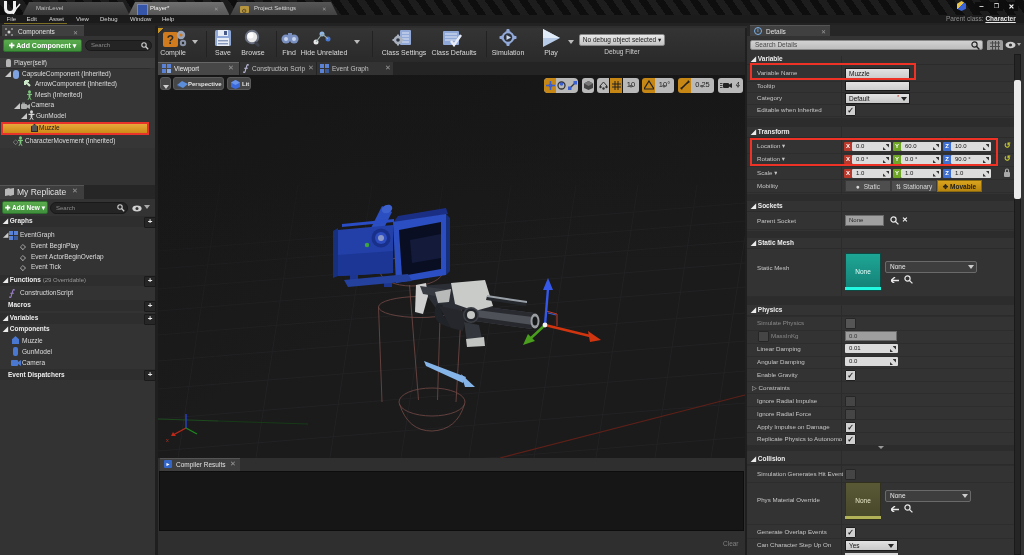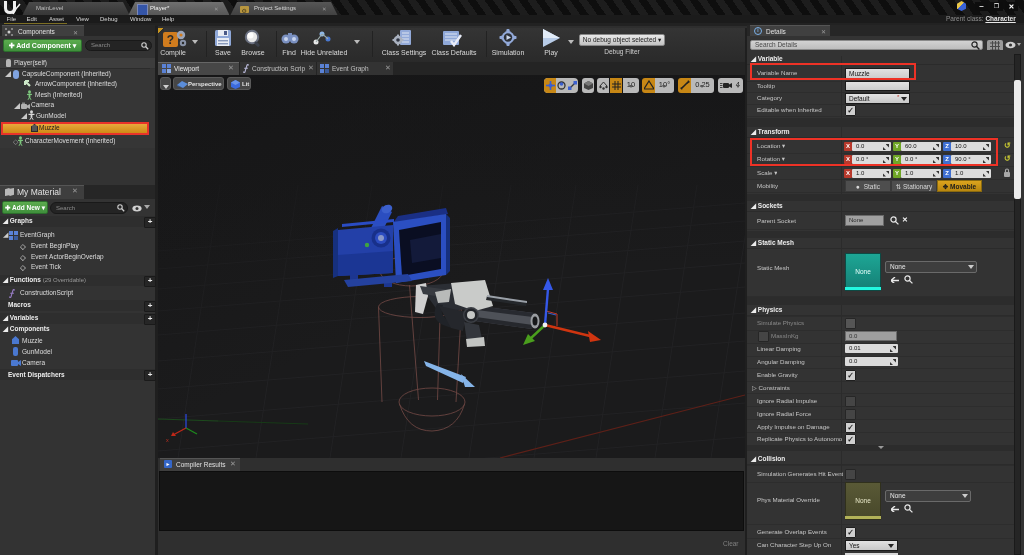--- a/index.html
+++ b/index.html
@@ -136,21 +136,21 @@
     <rect x="2.6" y="3.4" width="1.8" height="4" fill="#7ec87e"></rect>
     <line x1="1" y1="4.4" x2="6" y2="4.4" stroke="#7ec87e" stroke-width="1.1"></line>
     <line x1="3.5" y1="7.2" x2="2" y2="9.8" stroke="#7ec87e" stroke-width="1"></line>
     <line x1="3.5" y1="7.2" x2="5" y2="9.8" stroke="#7ec87e" stroke-width="1"></line>
   </svg>
 <div class="a" style="left:25px;top:137px;color:#dedede;">CharacterMovement (Inherited)</div>
 
 <div class="a" style="left:0;top:185px;width:155px;height:14px;background:#262626;"></div>
 <div class="a" style="left:0;top:185px;width:84px;height:14px;background:#3e3e3e;border-top:1px solid #555;box-sizing:border-box;"></div>
 <div class="a" style="left:5px;top:188px;width:9px;height:8px;background:#b8b8b8;clip-path:polygon(0 15%,45% 0,55% 10%,100% 0,100% 85%,55% 100%,45% 90%,0 100%);"></div>
-<div class="a" style="left:17px;top:187px;color:#e2e2e2;font-size:8.5px;">My Material</div>
+<div class="a" style="left:17px;top:187px;color:#e2e2e2;font-size:8.5px;">My Replicate</div>
 <div class="a x" style="left:72px;top:187px;font-size:7px;">✕</div>
 <div class="a" style="left:2px;top:201px;width:46px;height:13px;background:linear-gradient(#5cac4e,#3f8f3c);border:1px solid #2c6e2c;border-radius:2px;box-sizing:border-box;color:#fff;font-weight:bold;font-size:6.5px;text-align:center;line-height:11px;white-space:nowrap;">✚ Add New ▾</div>
 <div class="a" style="left:50px;top:202px;width:78px;height:12px;background:#242424;border:1px solid #191919;border-radius:6px;box-sizing:border-box;color:#8a8a8a;font-size:6px;line-height:10px;padding-left:5px;">Search</div>
 <svg class="a" style="left:117px;top:204px;" width="8" height="8">
     <circle cx="3" cy="3" r="2.2" fill="none" stroke="#cfcfcf" stroke-width="1.1"></circle>
     <line x1="4.8" y1="4.8" x2="7.2" y2="7.2" stroke="#cfcfcf" stroke-width="1.3"></line>
   </svg>
 <svg class="a" style="left:132px;top:205px;" width="10" height="7">
     <ellipse cx="5" cy="3.5" rx="4.6" ry="3" fill="#cfcfcf"></ellipse>
     <circle cx="5" cy="3.5" r="1.5" fill="#333"></circle>

